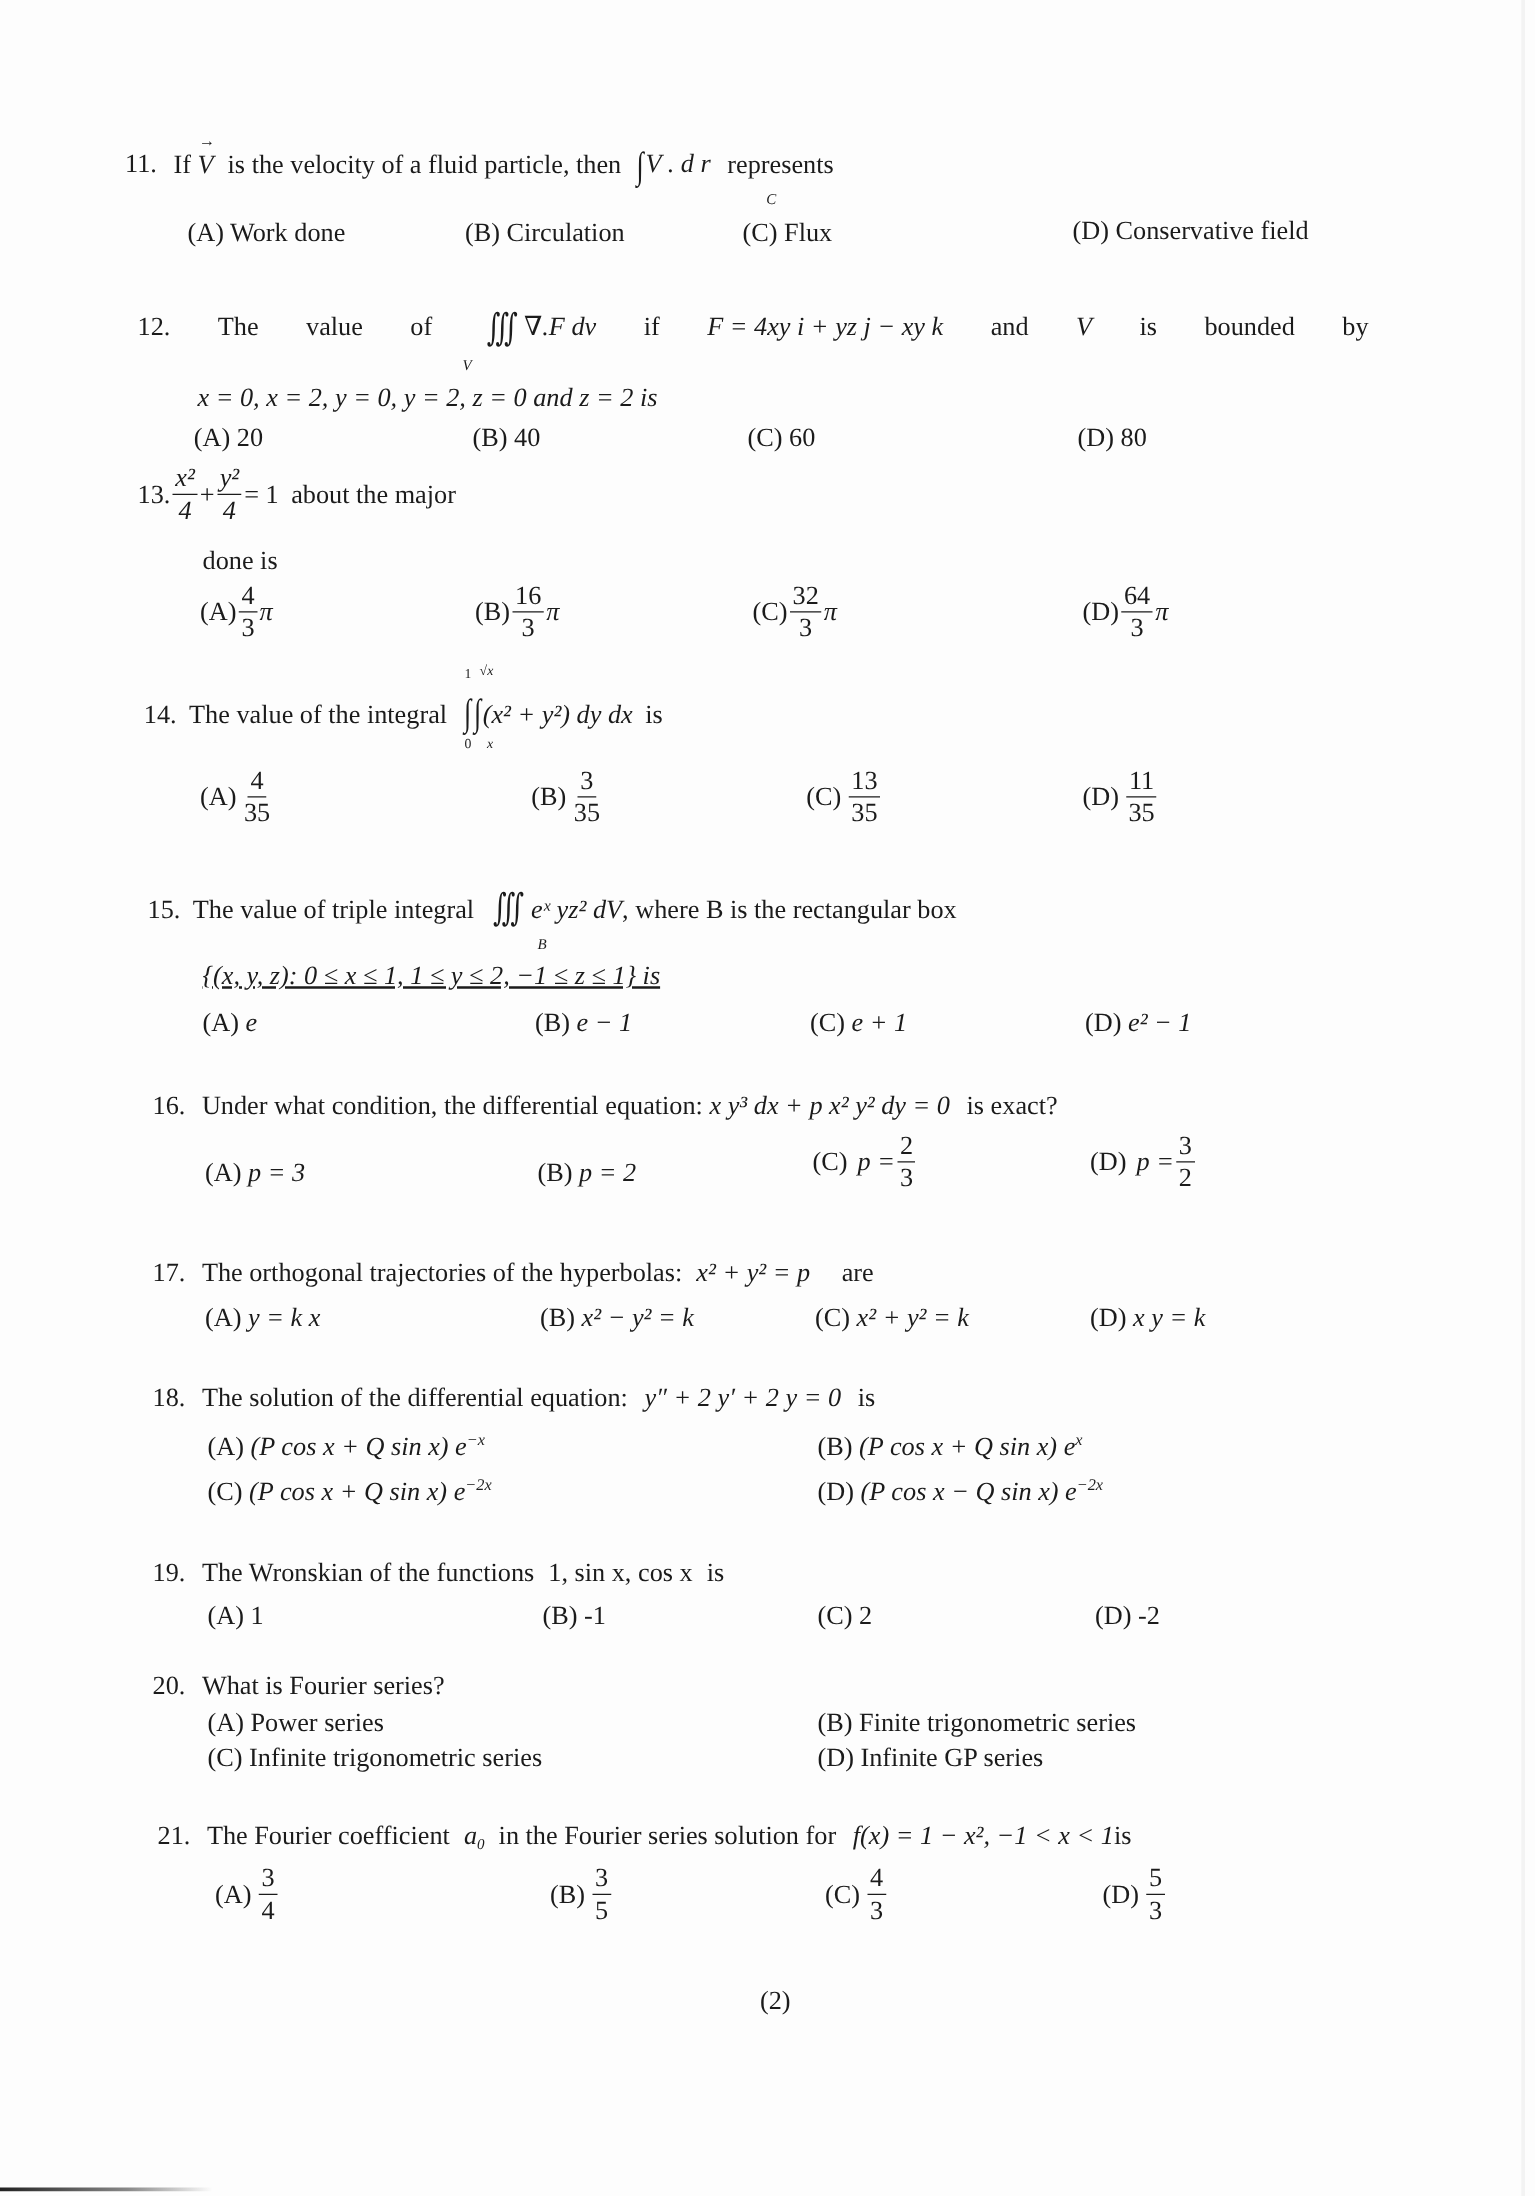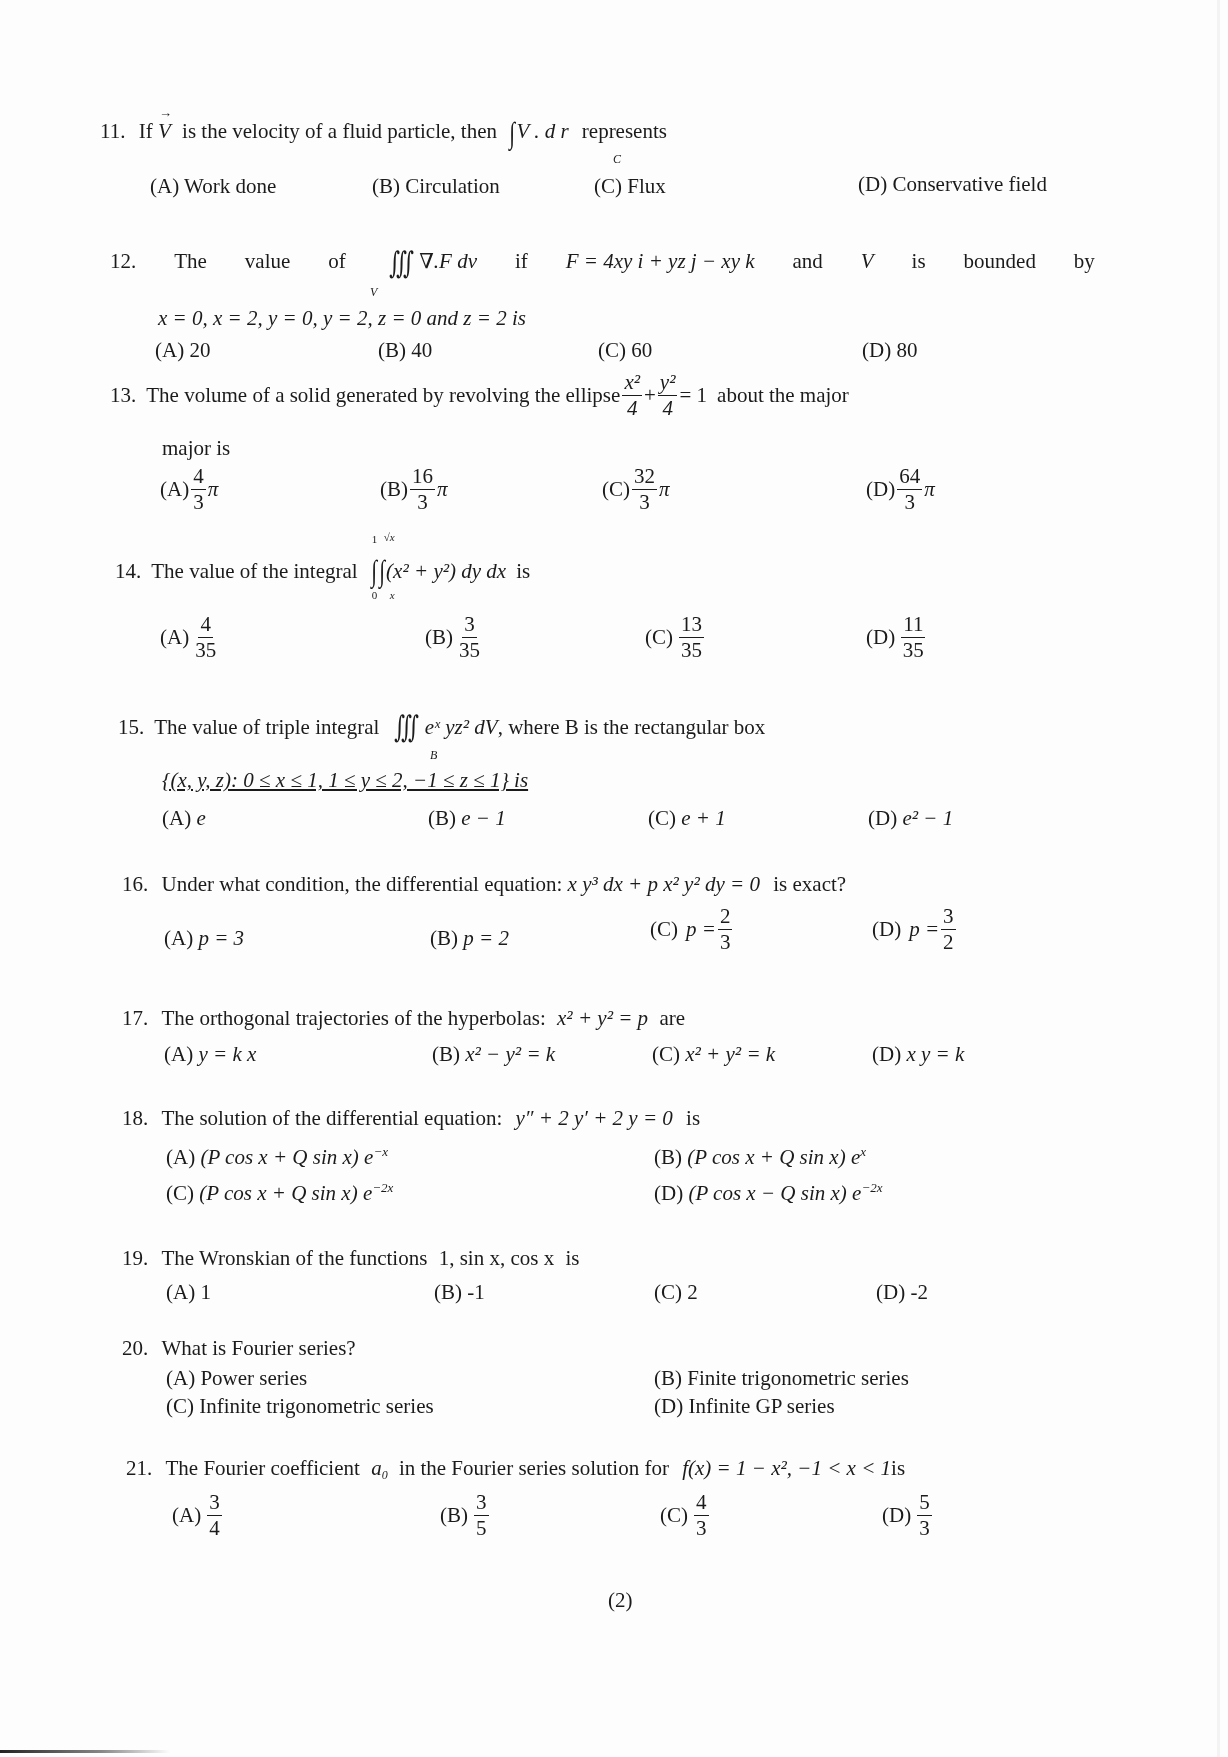--- a/index.html
+++ b/index.html
@@ -59,34 +59,33 @@
 </div>
 <div class="abs it" style="left:370px; top:285px; font-size:12px;">V</div>
 <div class="abs it" style="left:158px; top:306px;">x = 0,  x = 2,  y = 0,  y = 2,  z = 0  and  z = 2  is</div>
 <div class="opt" style="left:155px; top:338px;"><span>(A)</span> <span>20</span></div>
 <div class="opt" style="left:378px; top:338px;"><span>(B)</span> <span>40</span></div>
 <div class="opt" style="left:598px; top:338px;"><span>(C)</span> <span>60</span></div>
 <div class="opt" style="left:862px; top:338px;"><span>(D)</span> <span>80</span></div>
 
 <div class="abs q" style="left:110px; top:372px; display:flex; align-items:center;">
   <span>13.</span>
-  <span style="margin-left:10px;">The volume of a solid generated by revolving the ellipse</span>
   <span class="frac it">
       <span class="n">x²</span>
       <span class="d">4</span>
     </span>
   <span>+</span>
   <span class="frac it">
       <span class="n">y²</span>
       <span class="d">4</span>
     </span>
   <span>= 1</span>
   <span style="margin-left:10px;">about the major</span>
 </div>
-<div class="abs" style="left:162px; top:436px;">major is</div>
+<div class="abs" style="left:162px; top:436px;">done is</div>
 <div class="opt" style="left:160px; top:466px; display:flex; align-items:center;">
     <span>(A)</span>
     <span class="frac">
       <span class="n">4</span>
       <span class="d">3</span>
     </span>
     <span class="it">π</span>
   </div>
 <div class="opt" style="left:380px; top:466px; display:flex; align-items:center;">
     <span>(B)</span>
@@ -191,21 +190,21 @@
     <span class="frac">
       <span class="n">3</span>
       <span class="d">2</span>
     </span>
   </div>
 
 <div class="abs q" style="left:122px; top:1008px;">
   <span>17.</span>
   <span style="margin-left:8px;margin-top:16px;">The orthogonal trajectories of the hyperbolas:</span>
   <span class="it" style="margin-left:6px;">x² + y² = p</span>
-  <span style="margin-left:6px;">are</span>
+  <span style="margin-left:20px;">are</span>
 </div>
 <div class="opt" style="left:164px; top:1042px;"><span>(A)</span> <span class="it">y = k x</span></div>
 <div class="opt" style="left:432px; top:1042px;"><span>(B)</span> <span class="it">x² − y² = k</span></div>
 <div class="opt" style="left:652px; top:1042px;"><span>(C)</span> <span class="it">x² + y² = k</span></div>
 <div class="opt" style="left:872px; top:1042px;"><span>(D)</span> <span class="it">x y = k</span></div>
 
 <div class="abs q" style="left:122px; top:1108px;">
   <span>18.</span>
   <span style="margin-left:8px;">The solution of the differential equation:</span>
   <span class="it" style="margin-left:8px;">y″ + 2 y′ + 2 y = 0</span>

